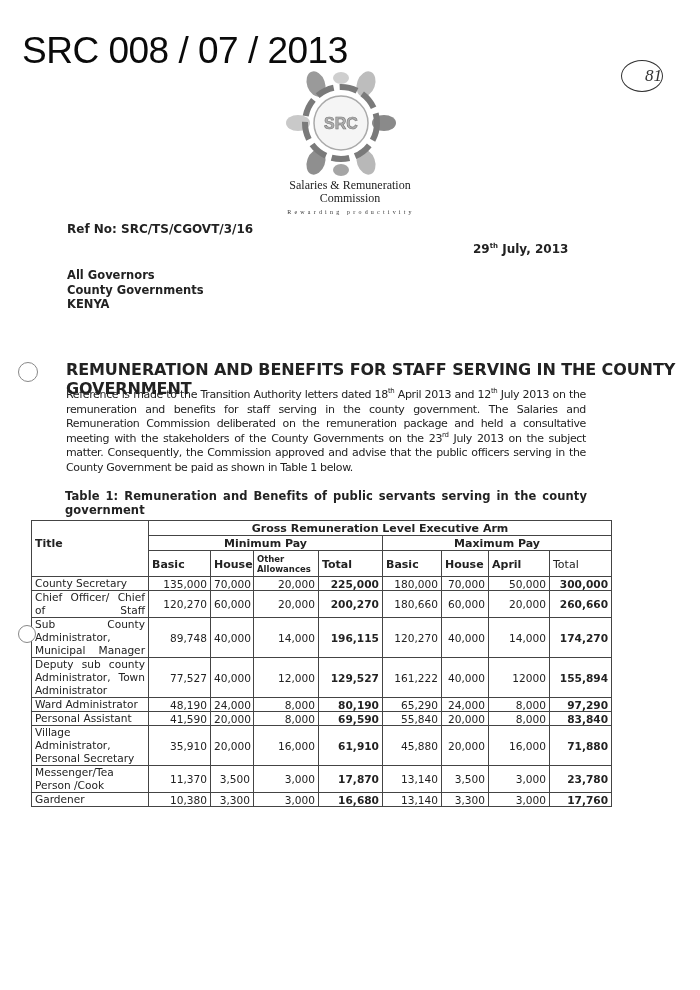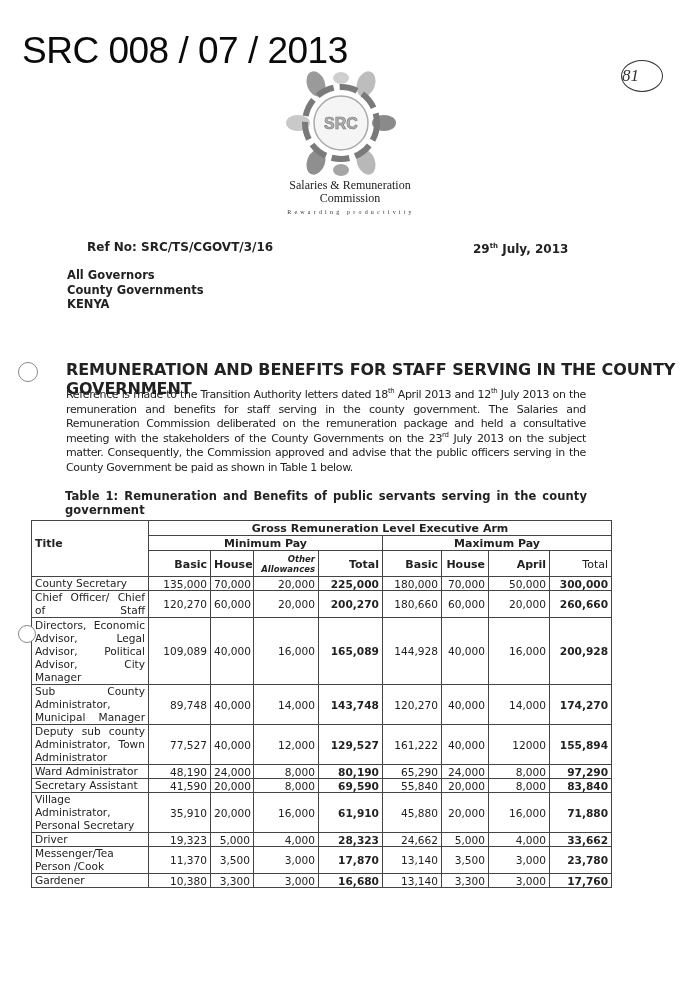--- a/index.html
+++ b/index.html
@@ -1,40 +1,40 @@
 <!DOCTYPE html>
 <html><head>
 <meta charset="utf-8">
 <style>
   html, body { margin: 0; padding: 0; background: #ffffff; }
   body { width: 700px; height: 990px; position: relative; overflow: hidden; color: #1a1a1a; }
   .abs { position: absolute; }
   .stamp-ref { left: 22px; top: 30px; font-family: "Liberation Sans", sans-serif; font-size: 37px; color: #0a0a0a; letter-spacing: -0.5px; }
-  .page-num { left: 621px; top: 60px; width: 40px; height: 30px; border: 1.5px solid #333; border-radius: 50%; font-family: "Liberation Serif", serif; font-style: italic; font-size: 17px; text-align: left; line-height: 30px; color: #333; }
+  .page-num { left: 621px; top: 60px; width: 40px; height: 30px; border: 1.5px solid #333; border-radius: 50%; font-family: "Liberation Serif", serif; font-style: italic; font-size: 17px; text-align: right; line-height: 30px; color: #333; }
   .logo { left: 286px; top: 68px; width: 110px; height: 110px; }
   .org-name { left: 230px; top: 179px; width: 240px; text-align: center; font-family: "Liberation Serif", serif; font-size: 12px; line-height: 13px; color: #222; }
   .tagline { left: 230px; top: 209px; width: 242px; text-align: center; font-family: "Liberation Serif", serif; font-size: 6px; letter-spacing: 3.2px; color: #333; }
-  .ref { left: 67px; top: 240px; font-family: "DejaVu Sans", sans-serif; font-weight: bold; font-size: 12px; color: #222; margin-left: 20px; }
+  .ref { left: 67px; top: 222px; font-family: "DejaVu Sans", sans-serif; font-weight: bold; font-size: 12px; color: #222; }
   .date { left: 473px; top: 242px; font-family: "DejaVu Sans", sans-serif; font-weight: bold; font-size: 12px; color: #222; }
   .date sup { font-size: 7px; }
   .addr { left: 67px; top: 268px; font-family: "DejaVu Sans", sans-serif; font-weight: bold; font-size: 11.5px; line-height: 14.5px; color: #222; }
   .subject { left: 66px; top: 360px; font-family: "DejaVu Sans", sans-serif; font-weight: bold; font-size: 16px; color: #222; letter-spacing: -0.1px; }
   .para { left: 66px; top: 388px; width: 520px; font-family: "DejaVu Sans", sans-serif; font-size: 11px; line-height: 14.6px; text-align: justify; color: #222; letter-spacing: -0.35px; }
   .para sup { font-size: 7px; line-height: 0; }
   .caption { left: 65px; top: 490px; width: 522px; font-family: "DejaVu Sans", sans-serif; font-weight: bold; font-size: 11.5px; line-height: 13.5px; text-align: justify; color: #222; letter-spacing: 0.1px; }
   .margin-mark { left: 18px; top: 362px; width: 18px; height: 18px; border: 1.2px solid #888; border-radius: 50%; }
   .margin-mark2 { left: 18px; top: 625px; width: 16px; height: 16px; border: 1.2px solid #888; border-radius: 50%; background: #fff; }
 
   table.rem { position: absolute; left: 31px; top: 520px; width: 580px; border-collapse: collapse; font-family: "DejaVu Sans", sans-serif; font-size: 10.6px; color: #222; table-layout: fixed; }
   table.rem td, table.rem th { border: 1px solid #444; padding: 0 3px; vertical-align: middle; }
   table.rem th { font-weight: bold; font-size: 11px; }
   .hdr-main { text-align: center; font-size: 11.5px; height: 14px; }
   .hdr-pay { text-align: center; font-size: 12px; height: 14px; margin-top: 45px; }
-  .hdr-col { text-align: right; font-size: 11px; height: 24px; vertical-align: top; padding-top: 1px !important; }
-  .hdr-small { font-size: 8.5px !important; line-height: 10px; font-style: italic; }
+  .hdr-col { text-align: left; font-size: 11px; height: 24px; vertical-align: top; padding-top: 1px !important; }
+  .hdr-small { font-size: 8.5px !important; line-height: 10px; }
   .hdr-title { text-align: left; font-size: 12px; vertical-align: top; padding-top: 1px !important; }
   td.t { text-align: left; line-height: 13px; }
   td.j { text-align: justify; text-align-last: justify; }
   td.n { text-align: right; }
   td.b { font-weight: bold; text-align: right; }
   tr.r1 td { height: 13px; }
   tr.r2 td { height: 26px; }
   tr.r5 td { height: 66px; }
   tr.r3 td { height: 39px; }
 </style>
@@ -133,37 +133,26 @@
     <td class="t j">Chief Officer/ Chief of Staff</td>
     <td class="n">120,270</td>
     <td class="n">60,000</td>
     <td class="n">20,000</td>
     <td class="b">200,270</td>
     <td class="n">180,660</td>
     <td class="n">60,000</td>
     <td class="n">20,000</td>
     <td class="b">260,660</td>
   </tr>
-  <tr class="r5">
-    <td class="t j">Directors, Economic Advisor, Legal Advisor, Political Advisor, City Manager</td>
-    <td class="n">109,089</td>
-    <td class="n">40,000</td>
-    <td class="n">16,000</td>
-    <td class="b">165,089</td>
-    <td class="n">144,928</td>
-    <td class="n">40,000</td>
-    <td class="n">16,000</td>
-    <td class="b">200,928</td>
-  </tr>
   <tr class="r3">
     <td class="t j">Sub County Administrator, Municipal Manager</td>
     <td class="n">89,748</td>
     <td class="n">40,000</td>
     <td class="n">14,000</td>
-    <td class="b">143,748</td>
+    <td class="b">196,115</td>
     <td class="n">120,270</td>
     <td class="n">40,000</td>
     <td class="n">14,000</td>
     <td class="b">174,270</td>
   </tr>
   <tr class="r3">
     <td class="t j">Deputy sub county Administrator, Town Administrator</td>
     <td class="n">77,527</td>
     <td class="n">40,000</td>
     <td class="n">12,000</td>
@@ -178,51 +167,40 @@
     <td class="n">48,190</td>
     <td class="n">24,000</td>
     <td class="n">8,000</td>
     <td class="b">80,190</td>
     <td class="n">65,290</td>
     <td class="n">24,000</td>
     <td class="n">8,000</td>
     <td class="b">97,290</td>
   </tr>
   <tr class="r1">
-    <td class="t">Secretary Assistant</td>
+    <td class="t">Personal Assistant</td>
     <td class="n">41,590</td>
     <td class="n">20,000</td>
     <td class="n">8,000</td>
     <td class="b">69,590</td>
     <td class="n">55,840</td>
     <td class="n">20,000</td>
     <td class="n">8,000</td>
     <td class="b">83,840</td>
   </tr>
   <tr class="r2">
     <td class="t">Village Administrator, Personal Secretary</td>
     <td class="n">35,910</td>
     <td class="n">20,000</td>
     <td class="n">16,000</td>
     <td class="b">61,910</td>
     <td class="n">45,880</td>
     <td class="n">20,000</td>
     <td class="n">16,000</td>
     <td class="b">71,880</td>
-  </tr>
-  <tr class="r1">
-    <td class="t">Driver</td>
-    <td class="n">19,323</td>
-    <td class="n">5,000</td>
-    <td class="n">4,000</td>
-    <td class="b">28,323</td>
-    <td class="n">24,662</td>
-    <td class="n">5,000</td>
-    <td class="n">4,000</td>
-    <td class="b">33,662</td>
   </tr>
   <tr class="r2">
     <td class="t">Messenger/Tea Person /Cook</td>
     <td class="n">11,370</td>
     <td class="n">3,500</td>
     <td class="n">3,000</td>
     <td class="b">17,870</td>
     <td class="n">13,140</td>
     <td class="n">3,500</td>
     <td class="n">3,000</td>

